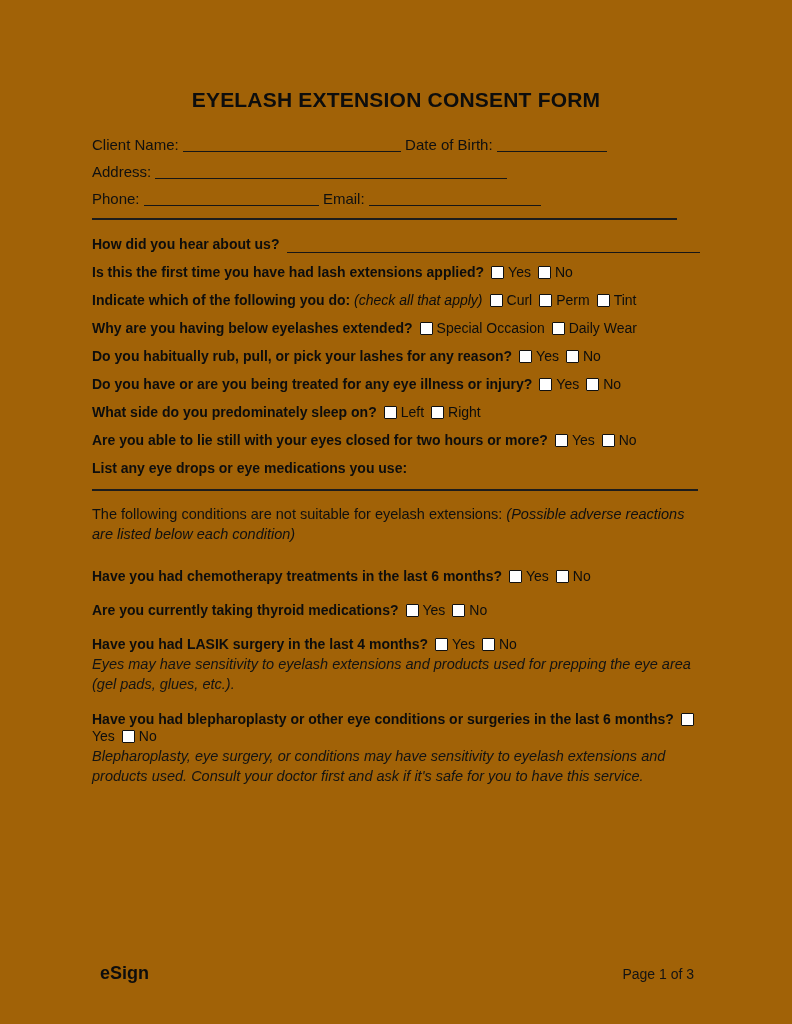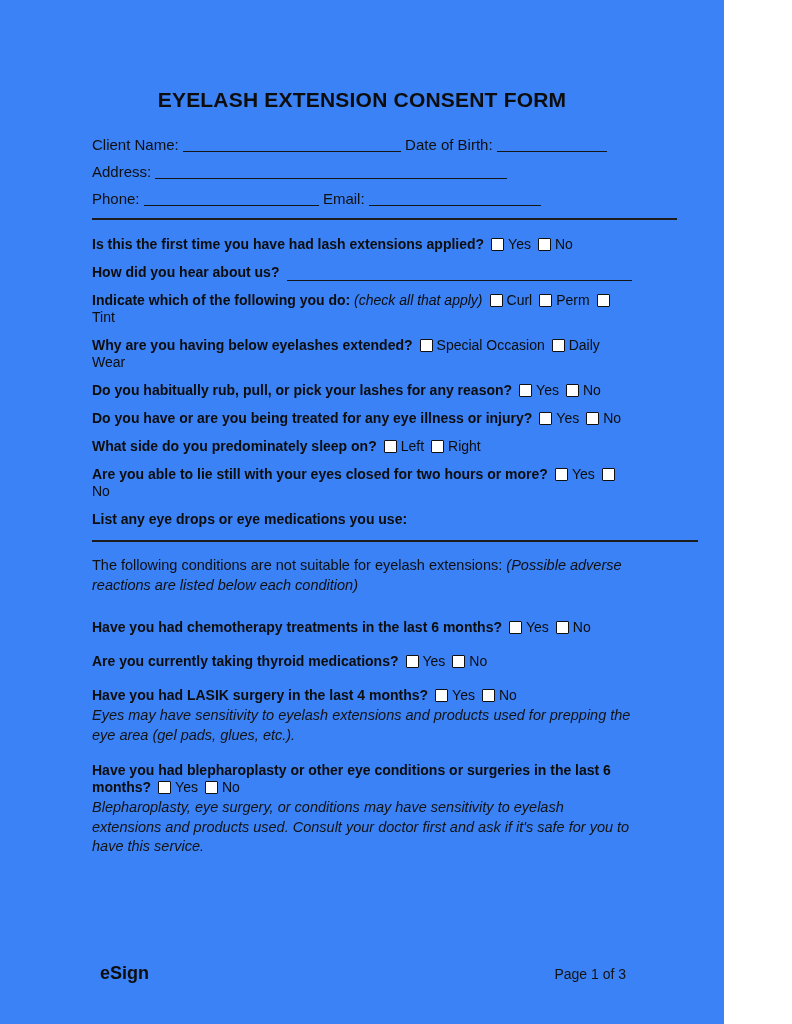--- a/index.html
+++ b/index.html
@@ -1,19 +1,19 @@
 <!DOCTYPE html>
 <html><head>
 <meta charset="utf-8">
 <style>
   html, body { margin: 0; padding: 0; background: #ffffff; }
   .page {
-    width: 724px; height: 1024px;
+    width: 792px; height: 1024px;
     position: relative;
-    background: #3b82f6;
+    background: #a16207;
     color: #101010;
     font-family: "Liberation Sans", "DejaVu Sans", sans-serif;
     box-sizing: border-box;
     padding: 88px 92px 0 92px;
     overflow: hidden;
   }
   .title {
     font-size: 21px; font-weight: 700; text-align: center;
     letter-spacing: .2px; margin: 0 0 22px 0; color: #0d0d0d;
   }
@@ -69,27 +69,27 @@
     <span>Phone:</span>
     <span class="blank" style="width:175px"></span>
     <span>Email:</span>
     <span class="blank" style="width:172px"></span>
   </div>
 
   <div class="hr hr1"></div>
 
   <div class="questions">
 
-    <div class="q">
-      <span>Is this the first time you have had lash extensions applied?</span><span class="cb"></span><span class="opt-label">Yes</span><span class="cb"></span><span class="opt-label">No</span>
-    </div>
-
     <div class="q q-flex">
       <span>How did you hear about us?</span>
       <span class="fill"></span>
+    </div>
+
+    <div class="q">
+      <span>Is this the first time you have had lash extensions applied?</span><span class="cb"></span><span class="opt-label">Yes</span><span class="cb"></span><span class="opt-label">No</span>
     </div>
 
     <div class="q">
       <span>Indicate which of the following you do:</span>
       <span class="hint">(check all that apply)</span><span class="cb"></span><span class="opt-label">Curl</span><span class="cb"></span><span class="opt-label">Perm</span><span class="cb"></span><span class="opt-label">Tint</span>
     </div>
 
     <div class="q">
       <span>Why are you having below eyelashes extended?</span><span class="cb"></span><span class="opt-label">Special Occasion</span><span class="cb"></span><span class="opt-label">Daily Wear</span>
     </div>

